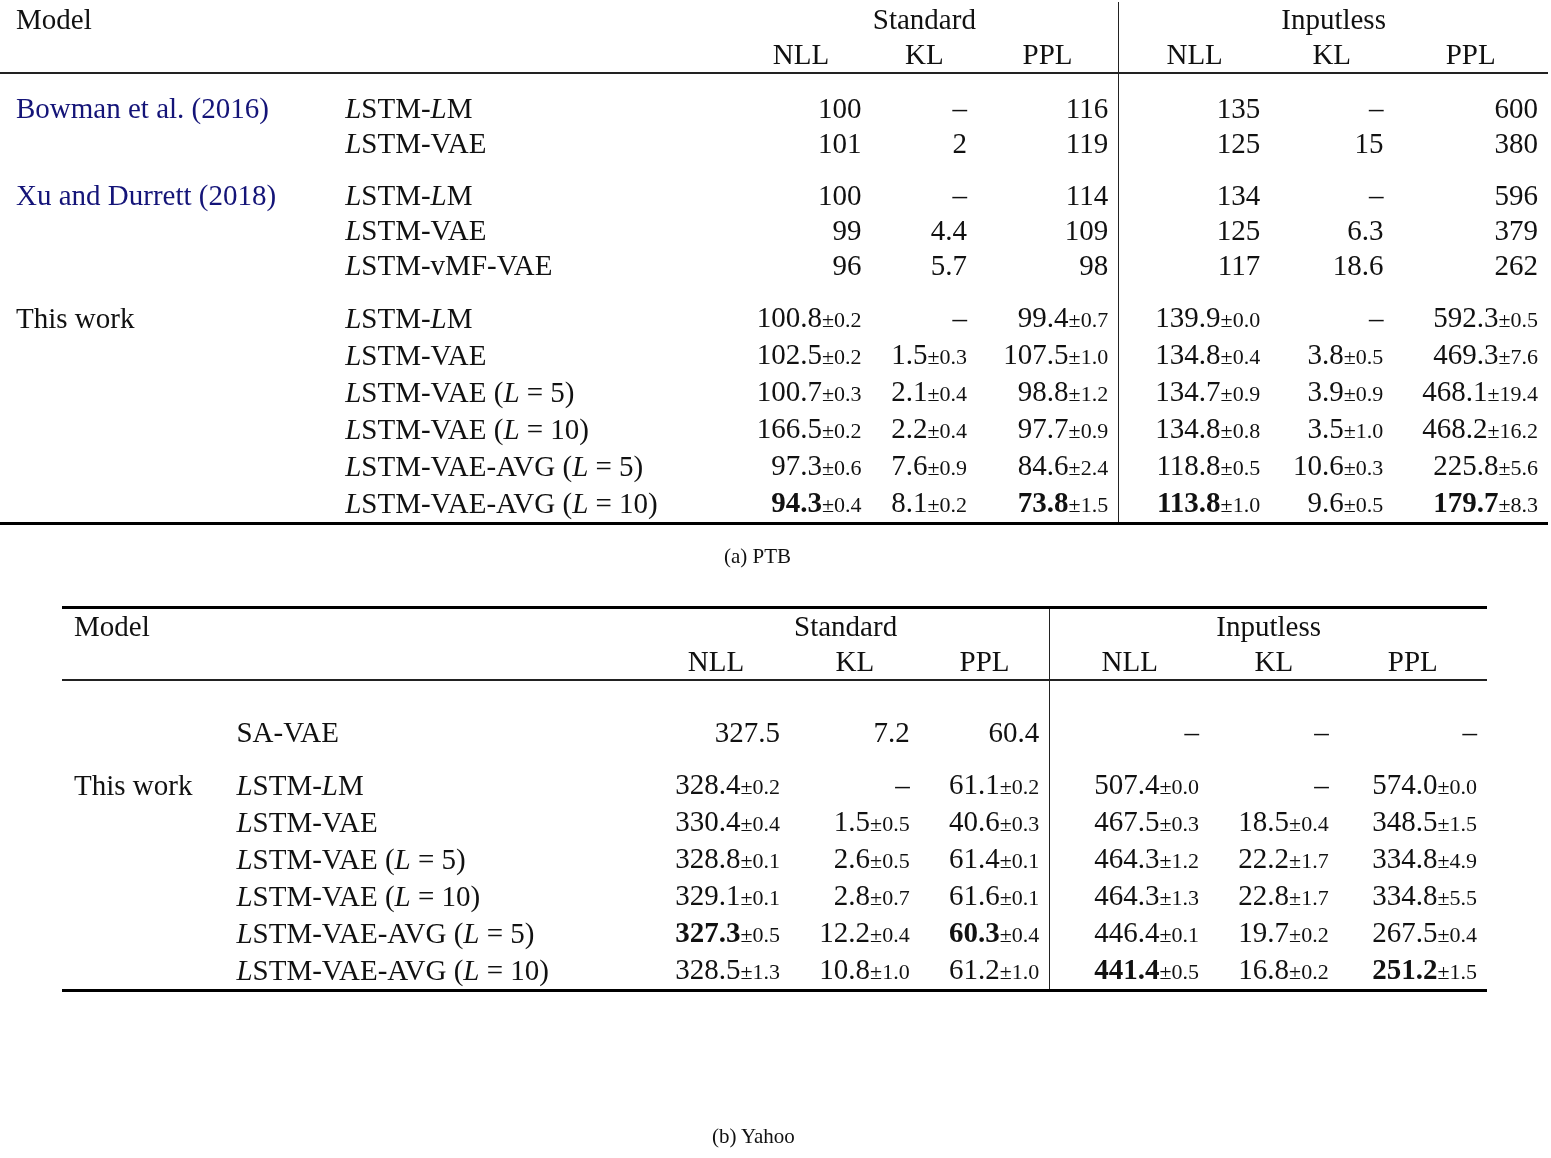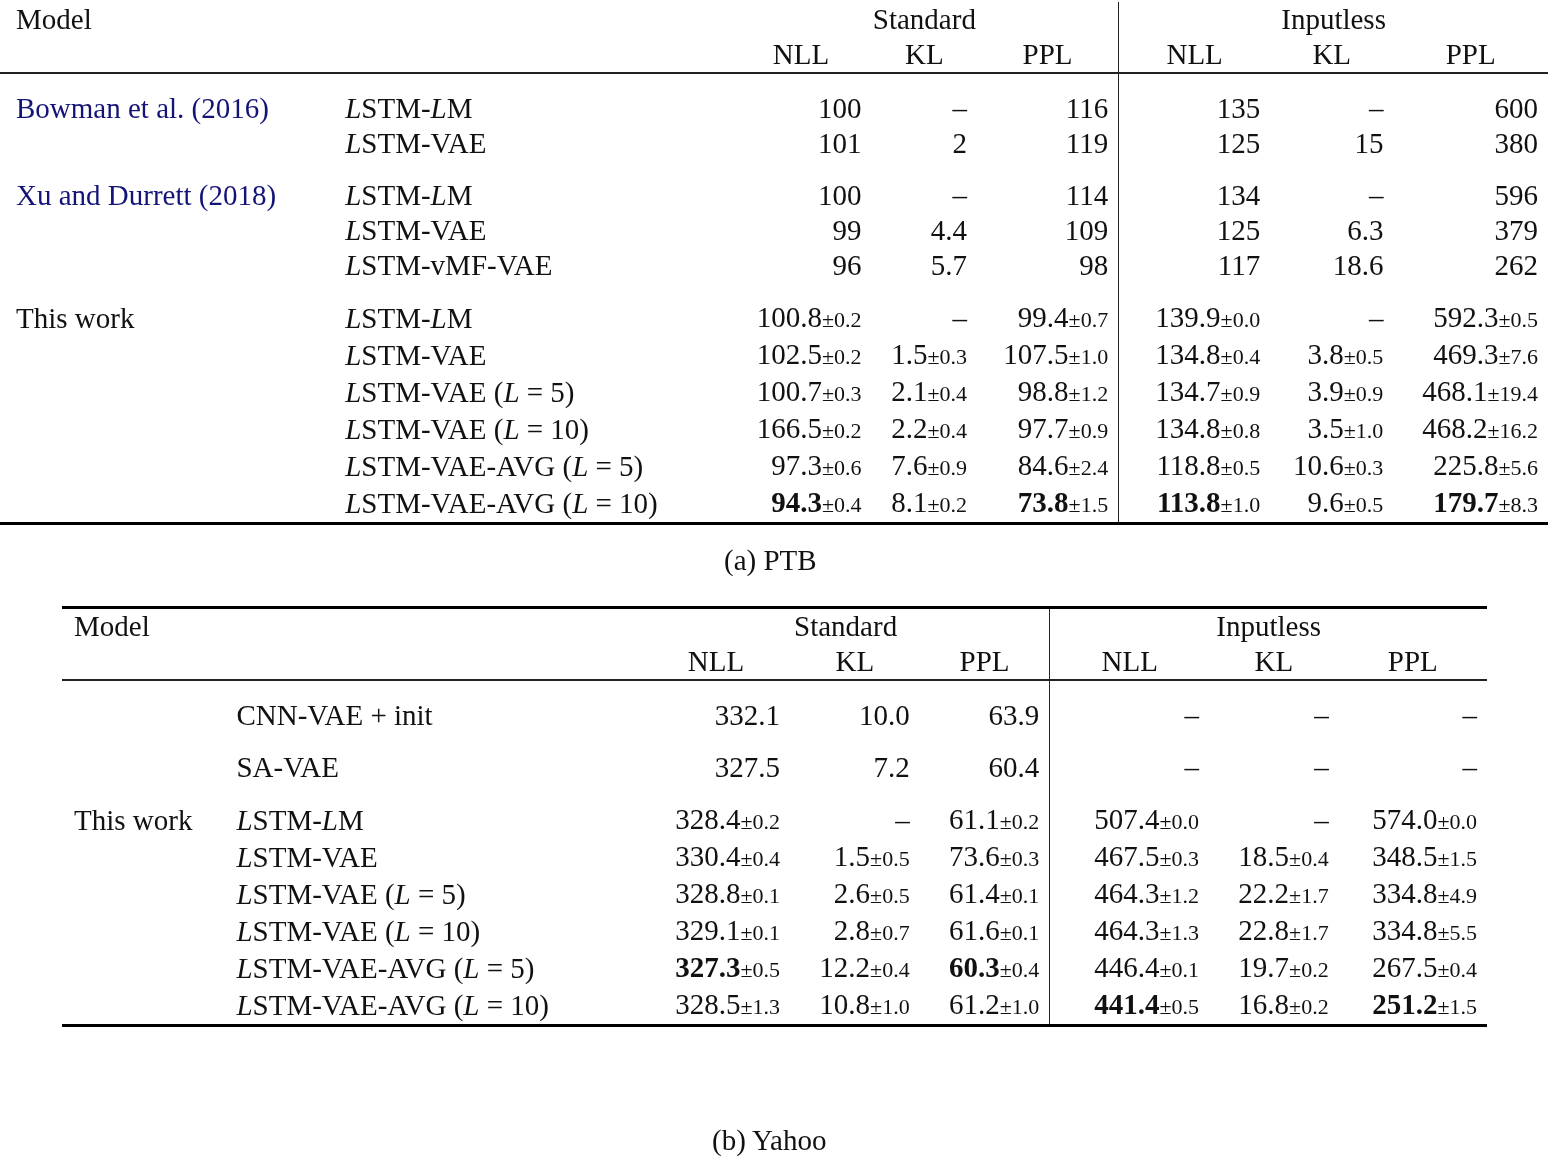--- a/index.html
+++ b/index.html
@@ -8,21 +8,21 @@
   td, th { font-weight:normal; padding:0; white-space:nowrap; height:35px; line-height:35px; }
   .cite { color:#141478; }
   .num { text-align:right; }
   .ctr { text-align:center; }
   .pm { font-size:22px; }
   .vsep { border-left:1.5px solid #222; }
   .top-rule { border-top:3px solid #000; }
   .mid-rule td { border-bottom:2px solid #222; }
   .bot-rule td { border-bottom:3px solid #000; }
   .gap td { height:17px; }
-  .caption { position:absolute; font-size:29px; }
+  .caption { position:absolute; font-size:21px; }
   b { font-weight:bold; }
 </style>
 </head>
 <body>
 
 <div class="wrap">
   <table id="t0" style="left:0;top:2px;width:1548px;">
       <tbody>
         <tr>
           <td style="padding-left: 16px;">Model</td>
@@ -204,30 +204,20 @@
         <tr class="gap">
           <td></td>
           <td></td>
           <td></td>
           <td></td>
           <td></td>
           <td class="vsep"></td>
           <td></td>
           <td></td>
         </tr>
-        <tr>
-          <td style="padding-left: 12px;"></td>
-          <td style="padding-left: 6px;">CNN-VAE + init</td>
-          <td class="num" style="padding-right: 10px;"><span>332.1</span></td>
-          <td class="num" style="padding-right: 10px;"><span>10.0</span></td>
-          <td class="num" style="padding-right: 10px;"><span>63.9</span></td>
-          <td class="num vsep" style="padding-right: 10px; padding-left: 8px;"><span>–</span></td>
-          <td class="num" style="padding-right: 10px;"><span>–</span></td>
-          <td class="num" style="padding-right: 10px;"><span>–</span></td>
-        </tr>
         <tr class="gap">
           <td></td>
           <td></td>
           <td></td>
           <td></td>
           <td></td>
           <td class="vsep"></td>
           <td></td>
           <td></td>
         </tr>
@@ -259,21 +249,21 @@
           <td class="num" style="padding-right: 10px;"><span>61.1</span><span class="pm">±0.2</span></td>
           <td class="num vsep" style="padding-right: 10px; padding-left: 8px; margin-top: 31px;"><span>507.4</span><span class="pm">±0.0</span></td>
           <td class="num" style="padding-right: 10px;"><span>–</span></td>
           <td class="num" style="padding-right: 10px;"><span>574.0</span><span class="pm">±0.0</span></td>
         </tr>
         <tr>
           <td style="padding-left: 12px;"></td>
           <td style="padding-left: 6px;"><i>L</i>STM-VAE</td>
           <td class="num" style="padding-right: 10px;"><span>330.4</span><span class="pm">±0.4</span></td>
           <td class="num" style="padding-right: 10px;"><span>1.5</span><span class="pm">±0.5</span></td>
-          <td class="num" style="padding-right: 10px;"><span>73.6</span><span class="pm">±0.3</span></td>
+          <td class="num" style="padding-right: 10px;"><span>40.6</span><span class="pm">±0.3</span></td>
           <td class="num vsep" style="padding-right: 10px; padding-left: 8px;"><span>467.5</span><span class="pm">±0.3</span></td>
           <td class="num" style="padding-right: 10px;"><span>18.5</span><span class="pm">±0.4</span></td>
           <td class="num" style="padding-right: 10px;"><span>348.5</span><span class="pm">±1.5</span></td>
         </tr>
         <tr>
           <td style="padding-left: 12px;"></td>
           <td style="padding-left: 6px;"><i>L</i>STM-VAE (<i>L</i> = 5)</td>
           <td class="num" style="padding-right: 10px;"><span>328.8</span><span class="pm">±0.1</span></td>
           <td class="num" style="padding-right: 10px;"><span>2.6</span><span class="pm">±0.5</span></td>
           <td class="num" style="padding-right: 10px;"><span>61.4</span><span class="pm">±0.1</span></td>

